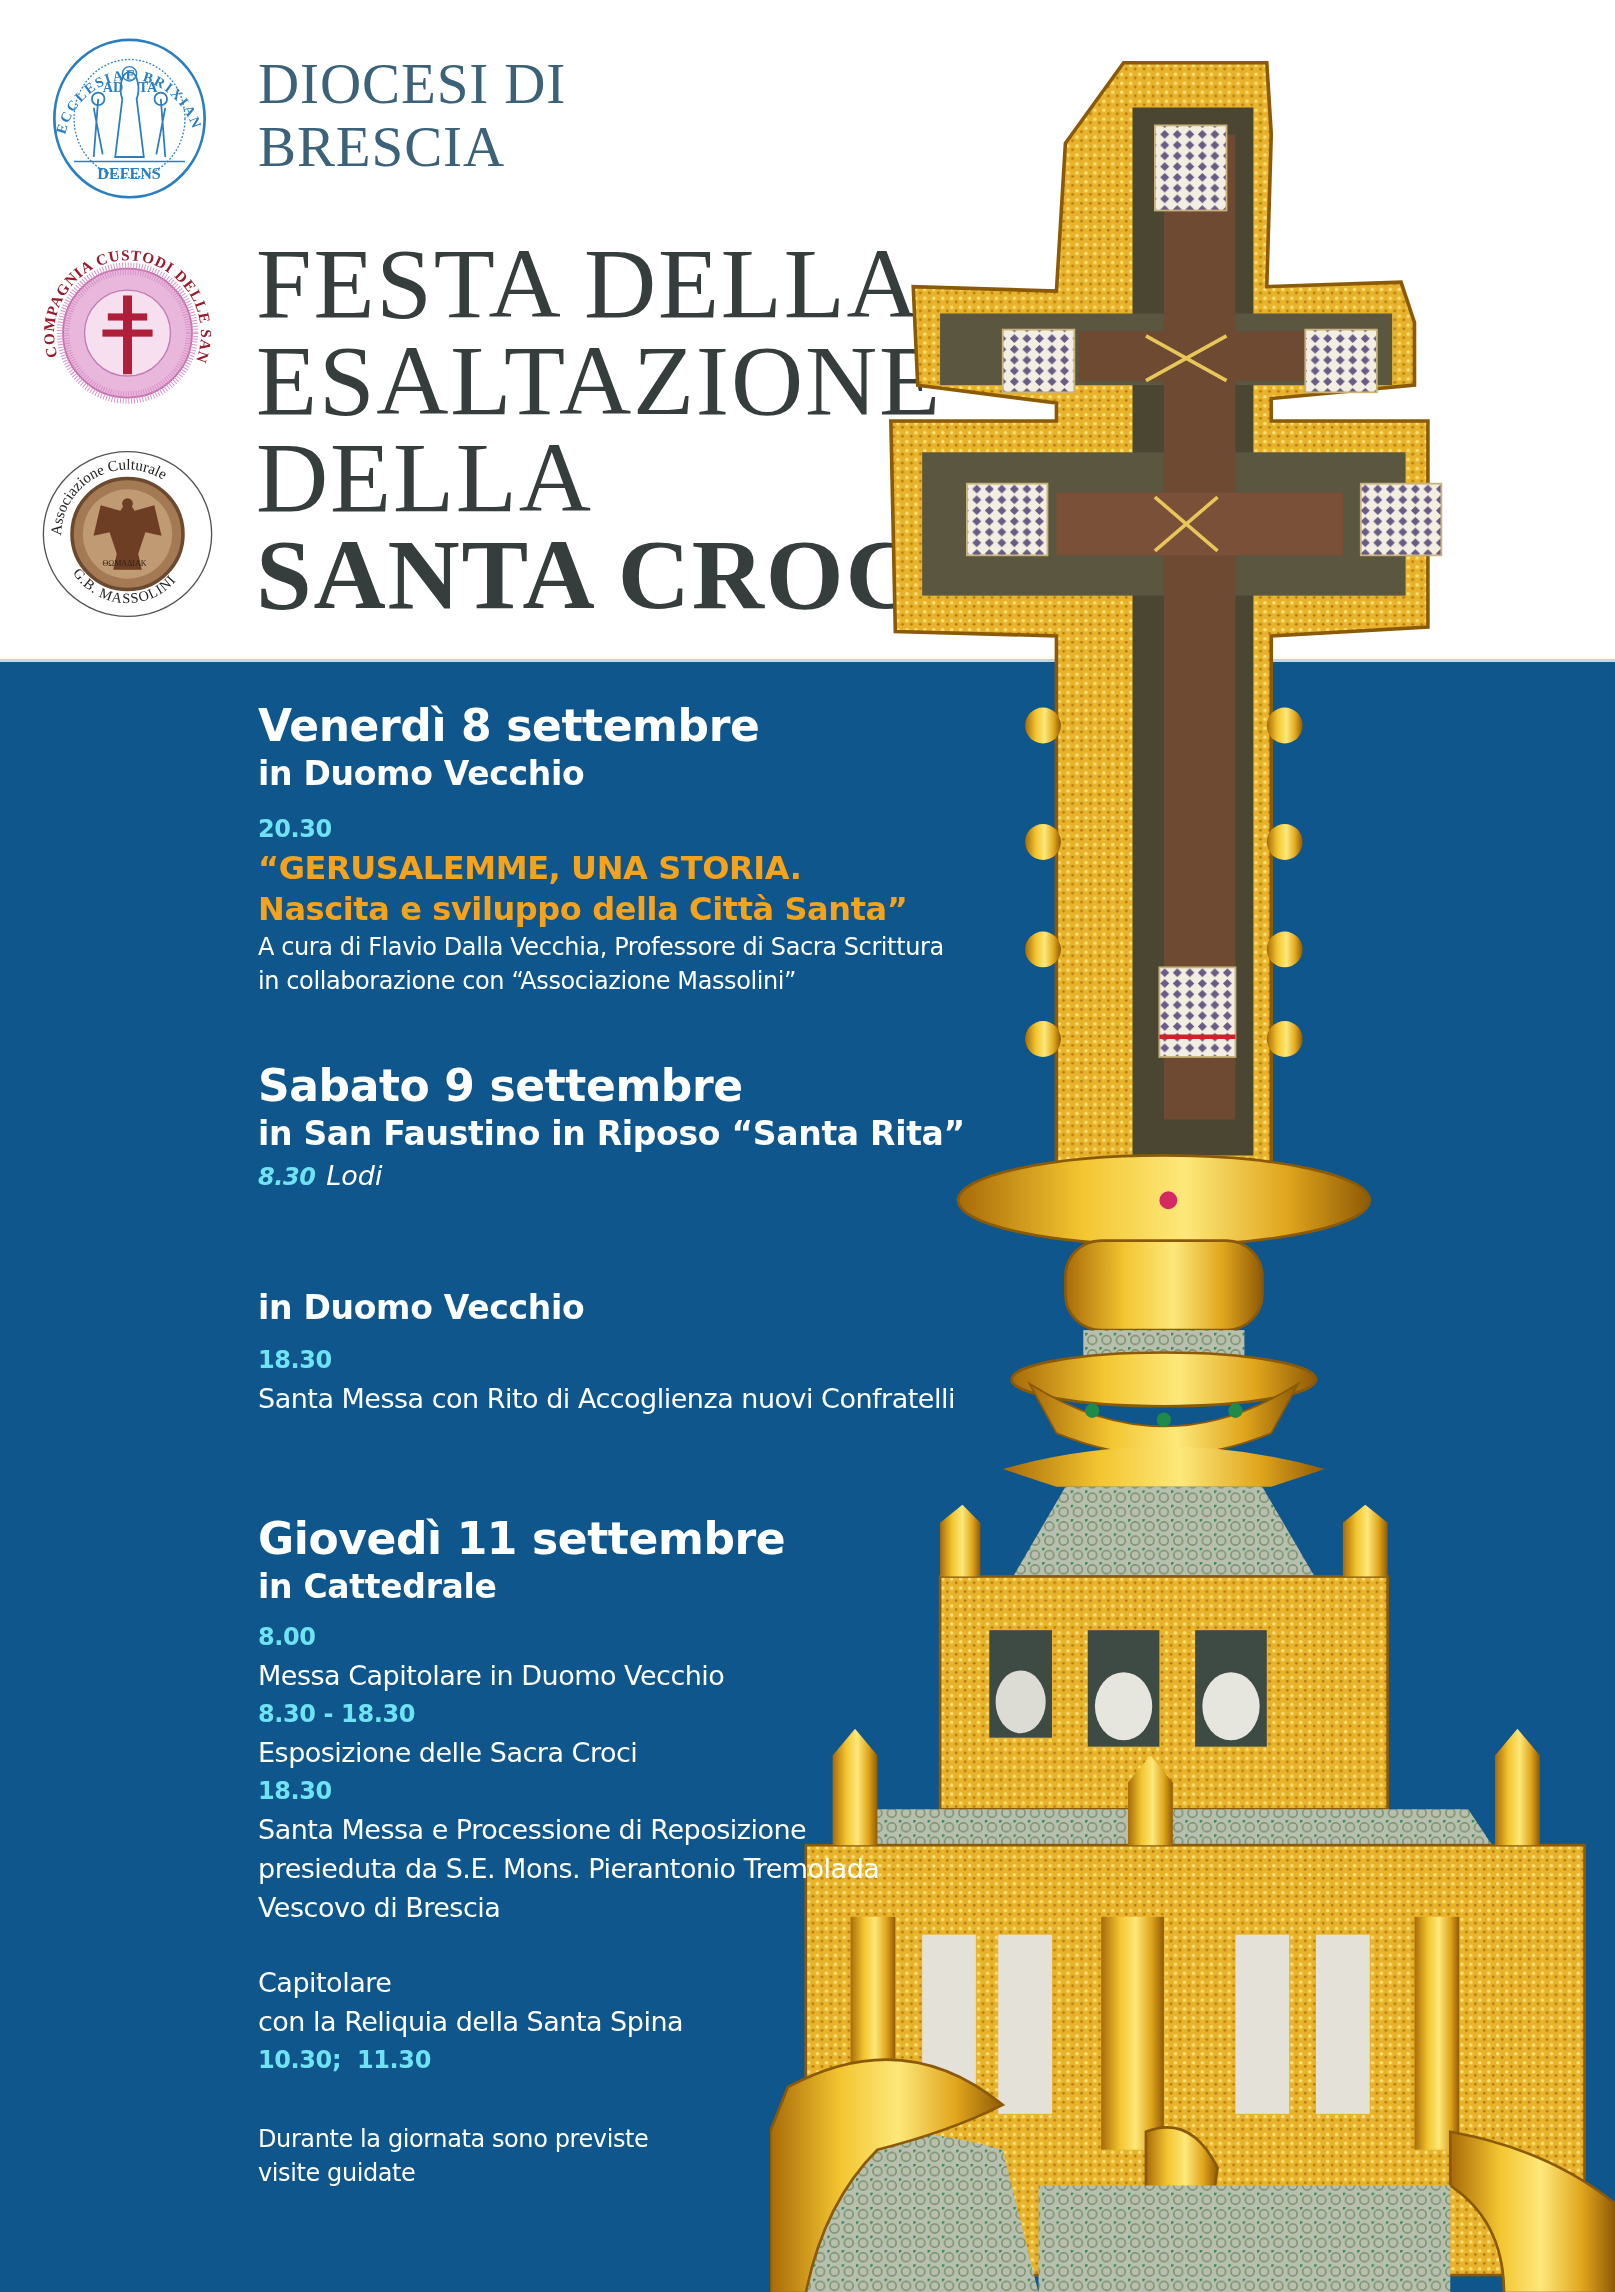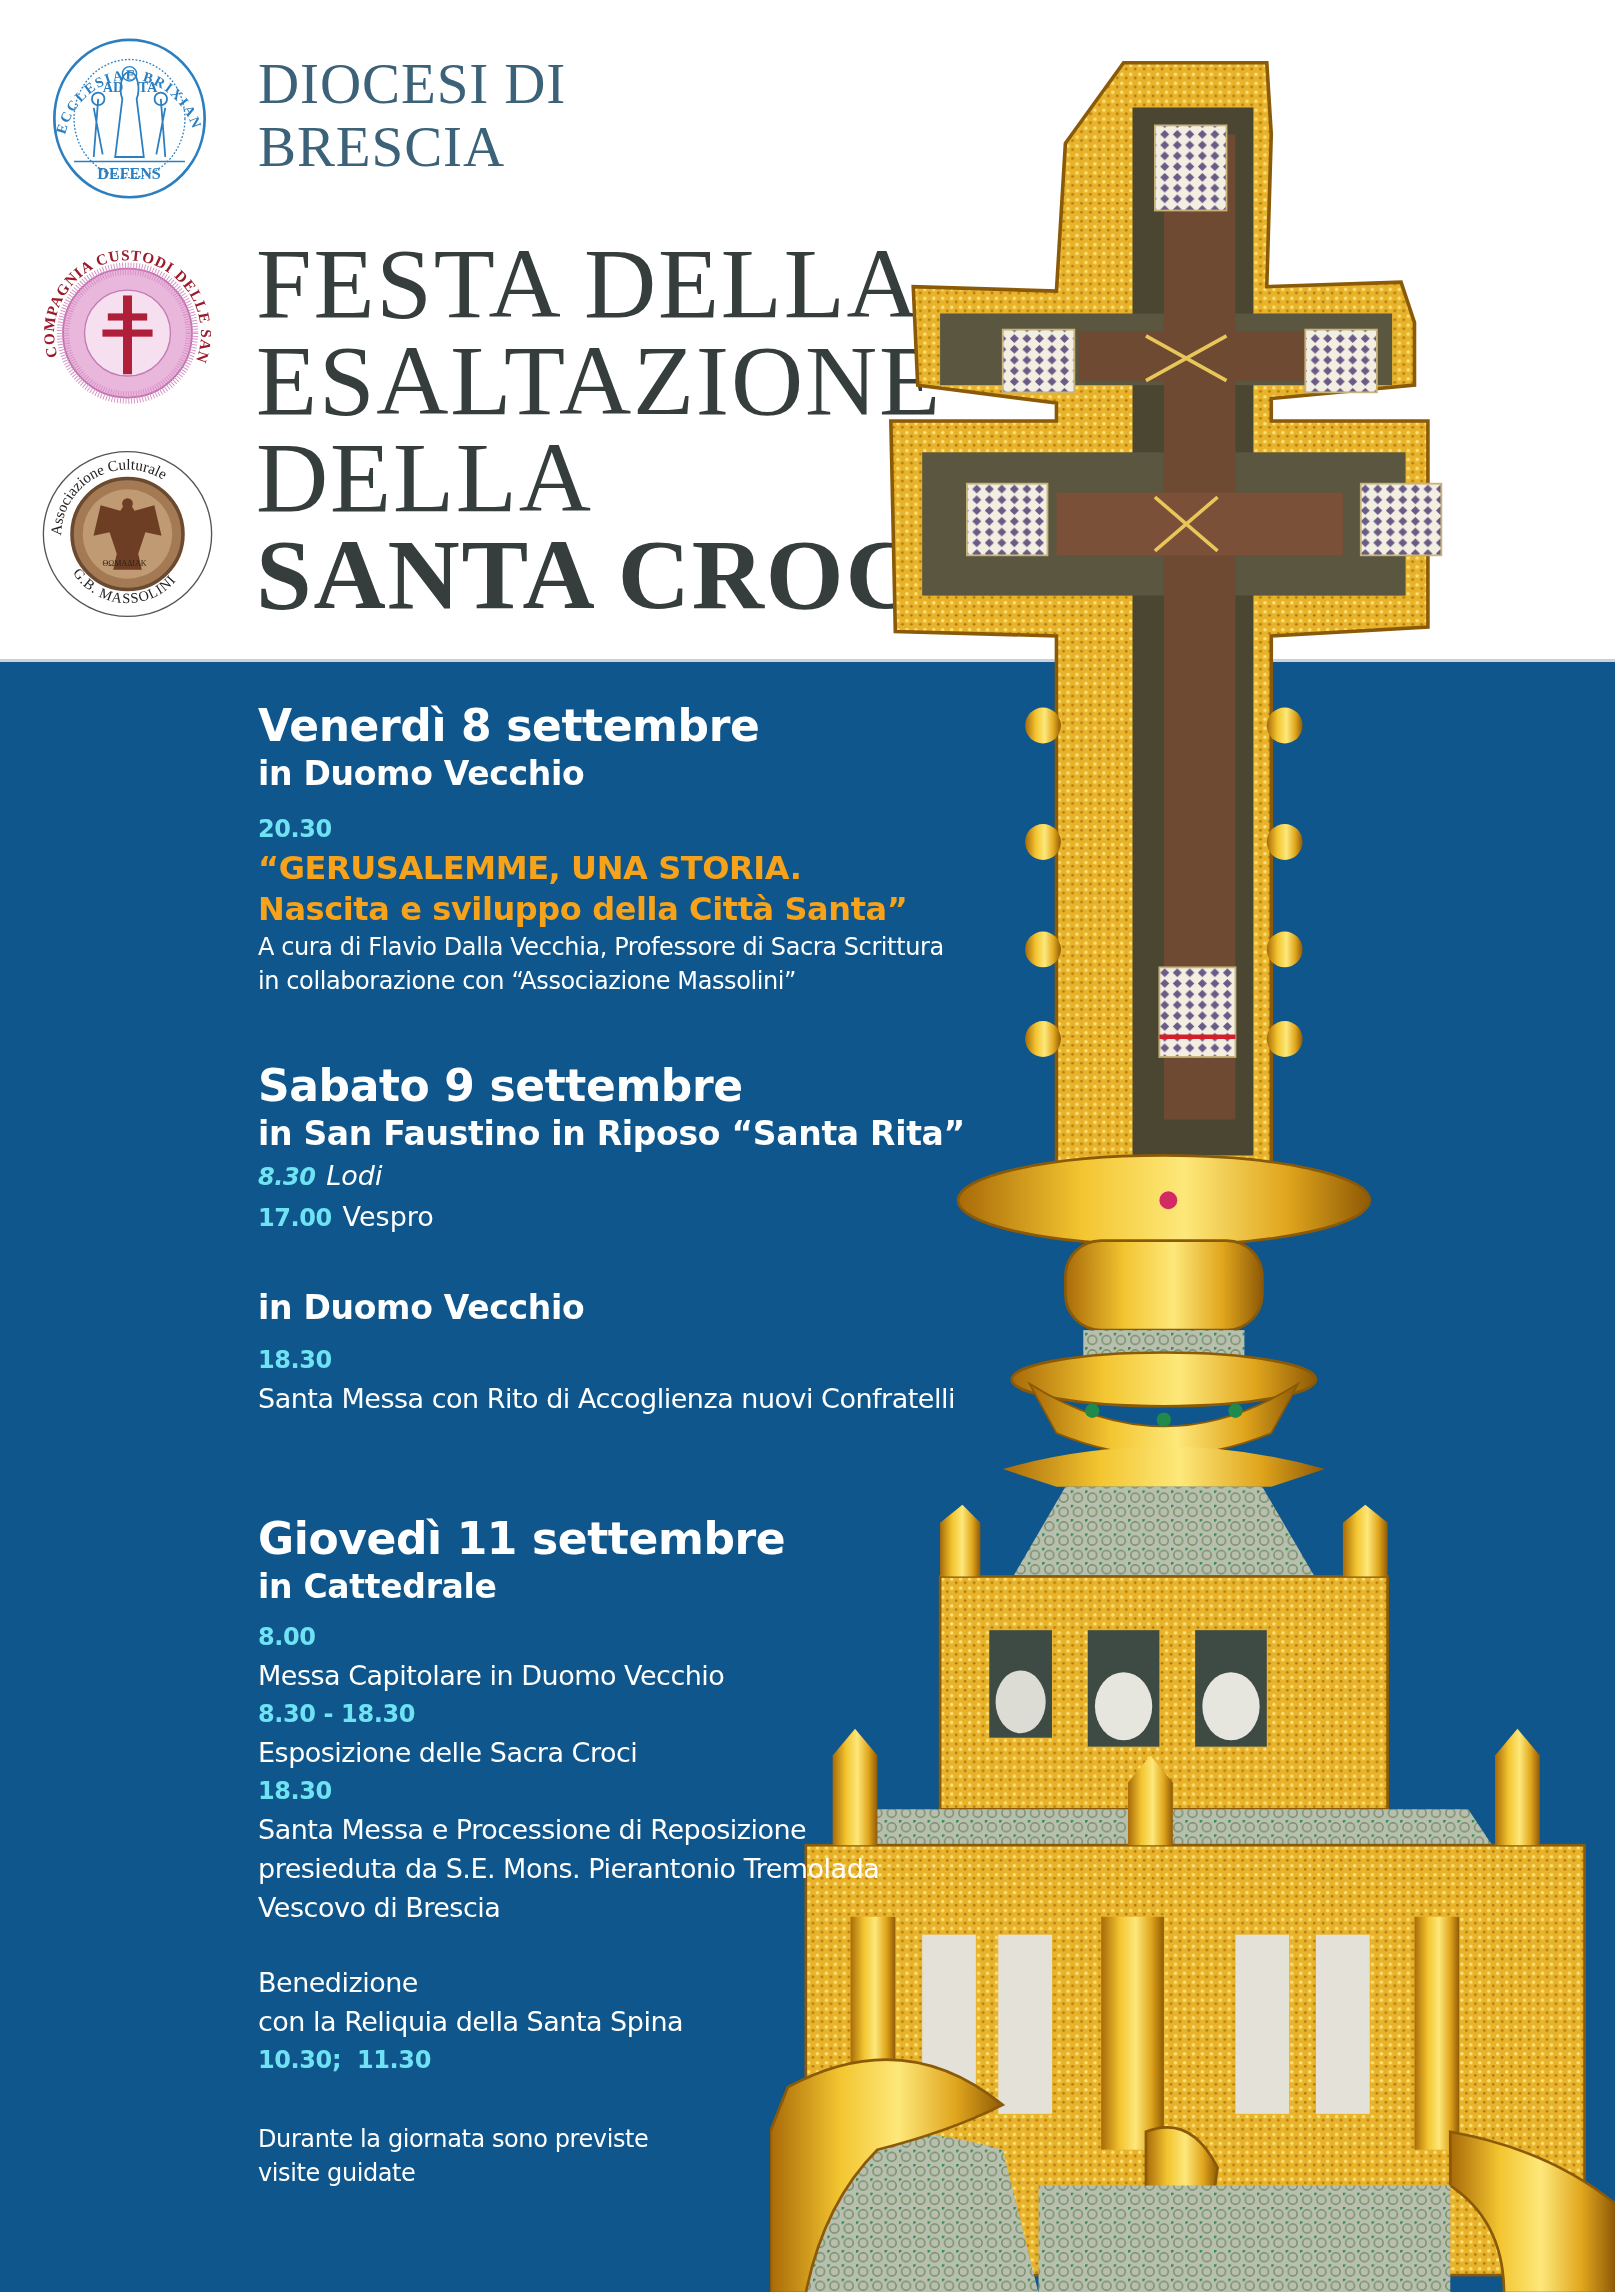--- a/index.html
+++ b/index.html
@@ -214,44 +214,41 @@
     <div class="small">A cura di Flavio Dalla Vecchia, Professore di Sacra Scrittura</div>
     <div class="small">in collaborazione con “Associazione Massolini”</div>
   </div>
 
   <div class="day" style="top:360px;">
     <div class="day-title">Sabato 9 settembre</div>
     <div class="venue">in San Faustino in Riposo “Santa Rita”</div>
     <div class="row" style="margin-top:3.6px;font-style:italic;">
       <span class="time">8.30</span><span class="inline-desc">Lodi</span>
     </div>
-    <div class="row" style="margin-top:3.6px;">
-      <span class="time">17.00</span><span class="inline-desc">Vespro</span>
-    </div>
   </div>
 
   <div class="day" style="top:588px;">
     <div class="venue">in Duomo Vecchio</div>
     <div class="time" style="margin-top:12.5px;">18.30</div>
     <div class="desc">Santa Messa con Rito di Accoglienza nuovi Confratelli</div>
   </div>
 
   <div class="day" style="top:813px;">
     <div class="day-title">Giovedì 11 settembre</div>
     <div class="venue">in Cattedrale</div>
     <div class="time" style="margin-top:10.7px;">8.00</div>
     <div class="desc">Messa Capitolare in Duomo Vecchio</div>
     <div class="time">8.30 - 18.30</div>
     <div class="desc">Esposizione delle Sacra Croci</div>
     <div class="time">18.30</div>
     <div class="desc">Santa Messa e Processione di Reposizione</div>
     <div class="desc">presieduta da S.E. Mons. Pierantonio Tremolada</div>
     <div class="desc">Vescovo di Brescia</div>
 
-    <div class="desc" style="margin-top:36px;">Benedizione</div>
+    <div class="desc" style="margin-top:36px;">Capitolare</div>
     <div class="desc">con la Reliquia della Santa Spina</div>
     <div class="time" style="white-space:pre;">10.30;  11.30</div>
 
     <div class="small" style="margin-top:43px;">Durante la giornata sono previste</div>
     <div class="small">visite guidate</div>
   </div>
 </div>
 
 
 </body></html>

